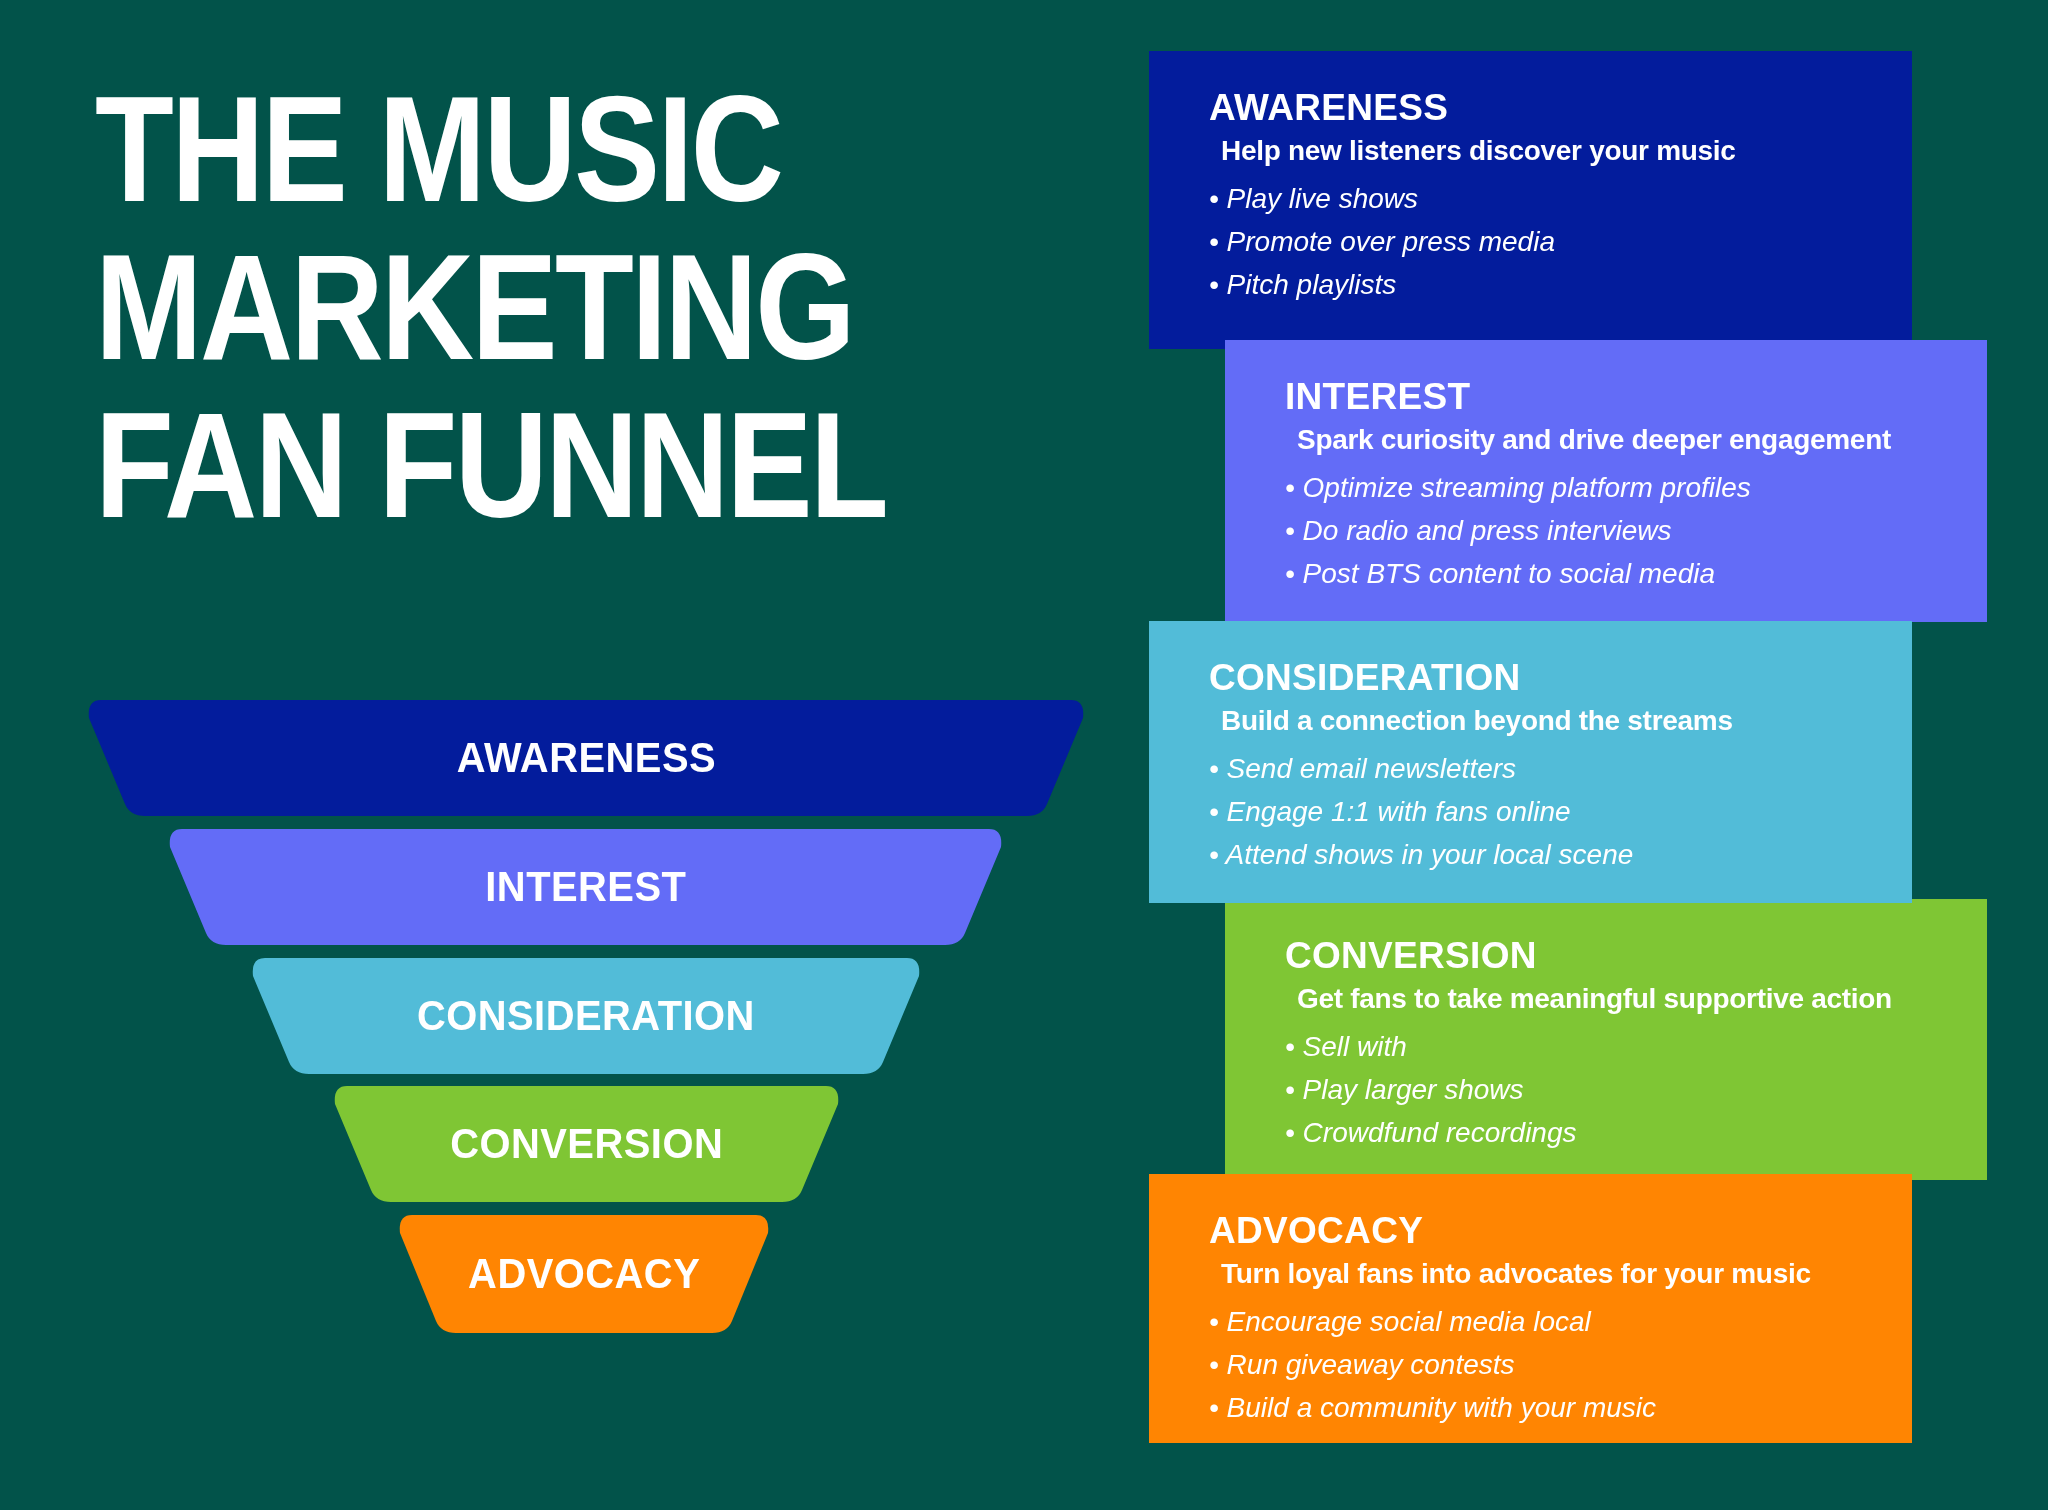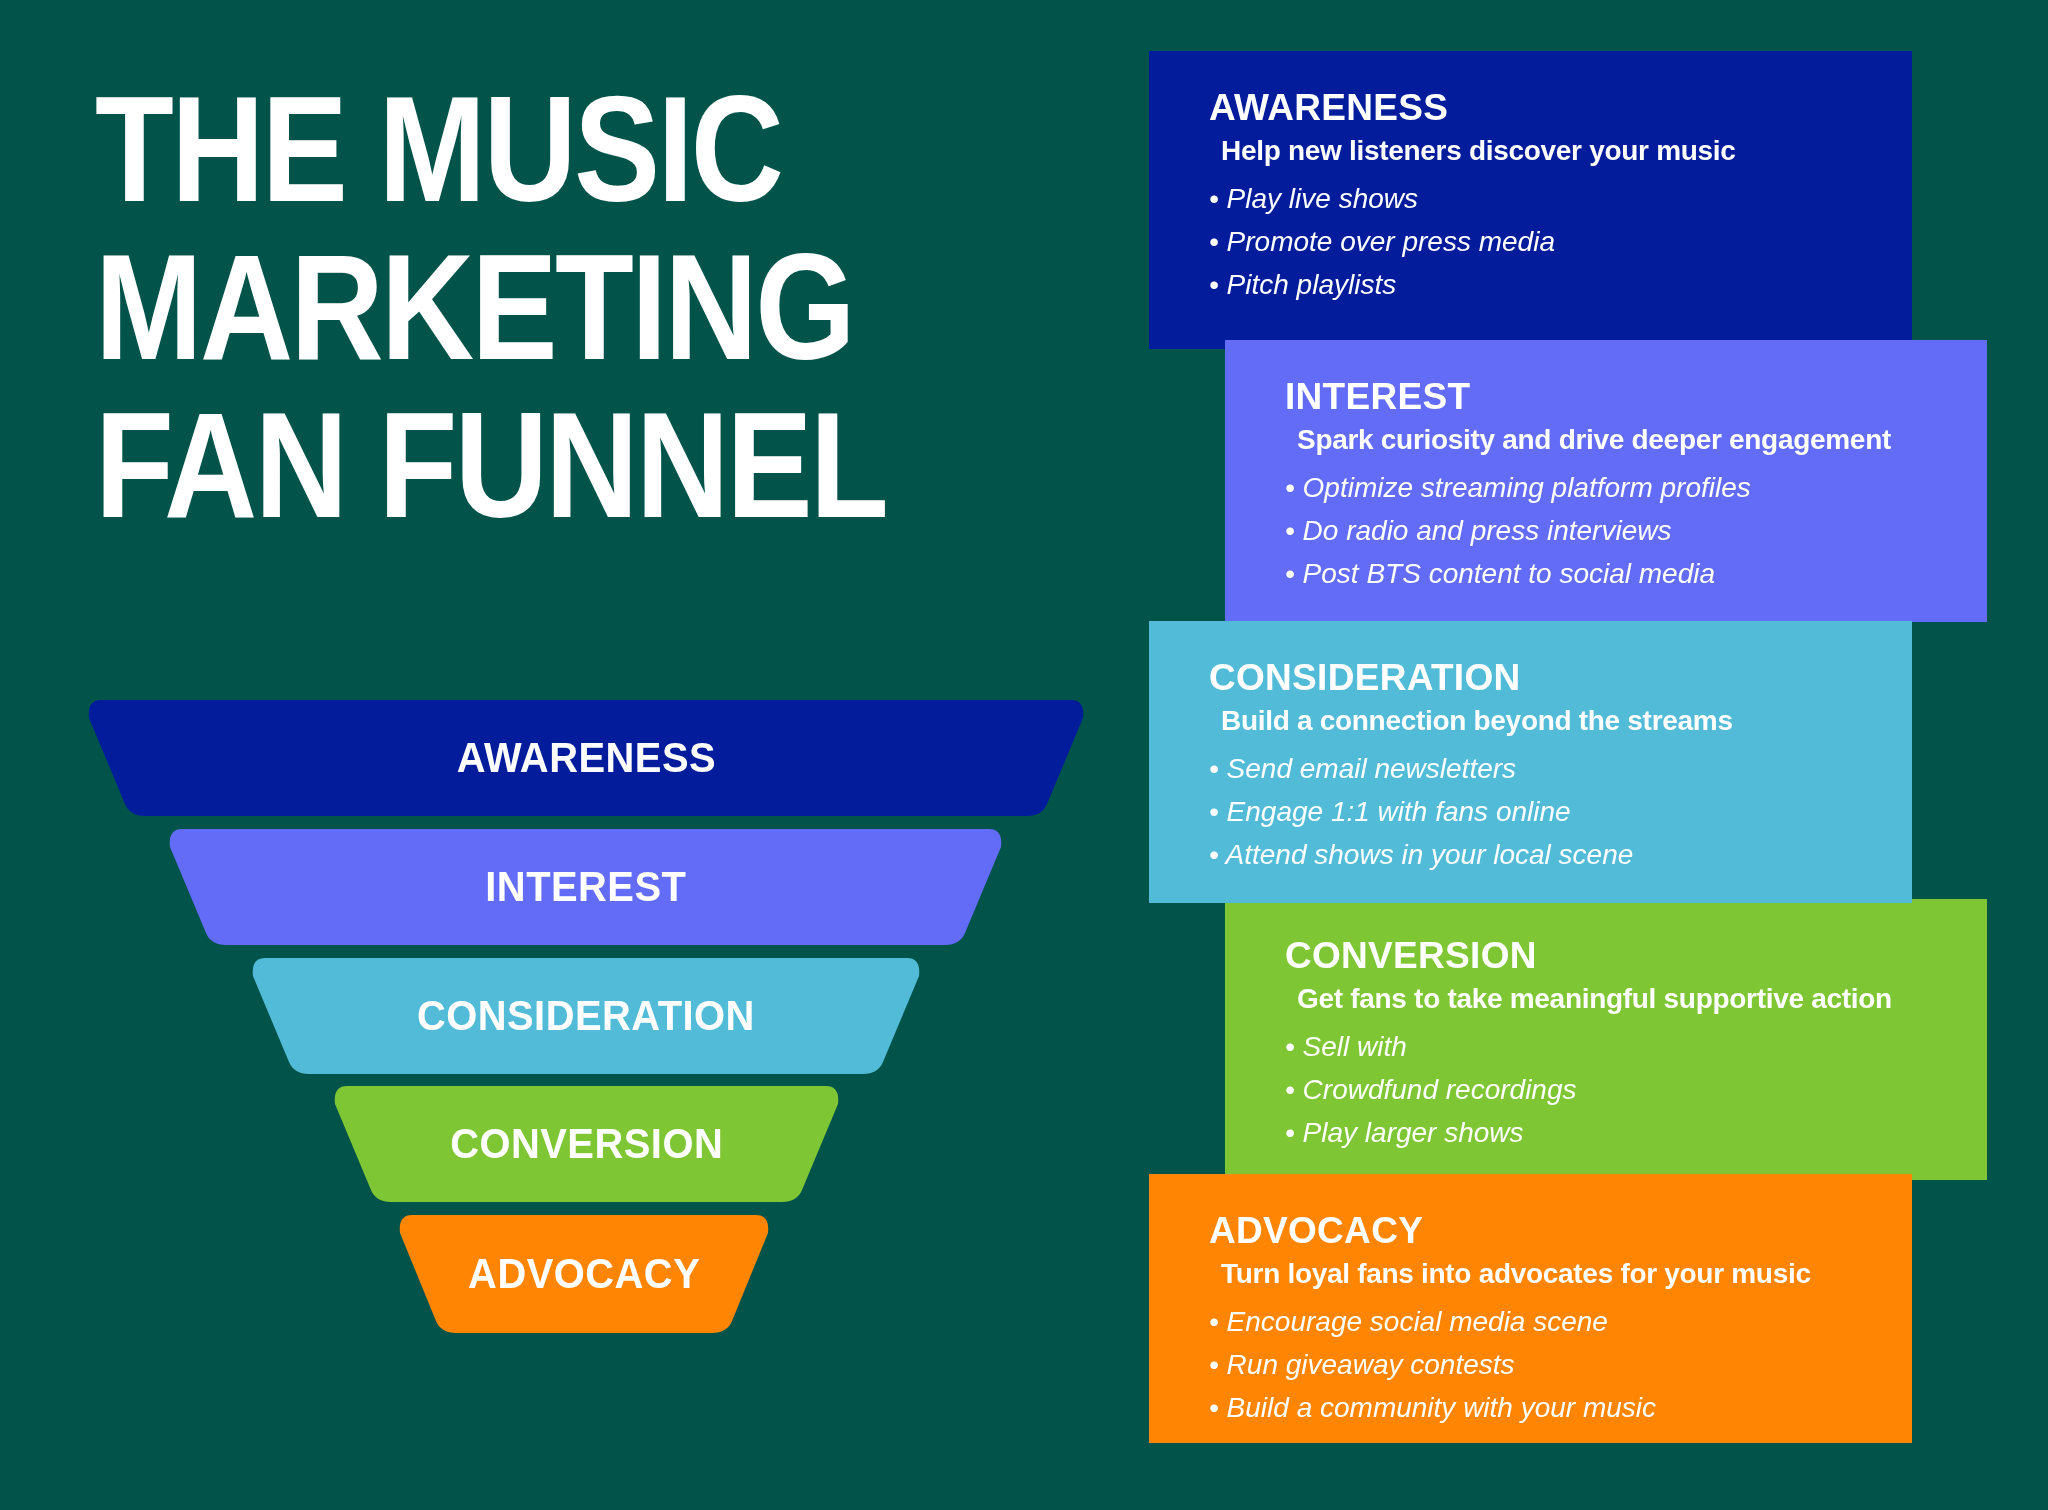--- a/index.html
+++ b/index.html
@@ -99,26 +99,26 @@
     <li>Engage 1:1 with fans online</li>
     <li>Attend shows in your local scene</li>
   </ul>
 </div>
 
 <div class="card" style="left:1225px; top:899px; width:762px; height:281px; background:#7FC634; z-index:2;">
   <h2>CONVERSION</h2>
   <h3>Get fans to take meaningful supportive action</h3>
   <ul>
     <li>Sell with</li>
+    <li>Play larger shows</li>
     <li>Crowdfund recordings</li>
-    <li>Play larger shows</li>
   </ul>
 </div>
 
 <div class="card" style="left:1149px; top:1174px; width:763px; height:269px; background:#FF8502; z-index:3;">
   <h2>ADVOCACY</h2>
   <h3>Turn loyal fans into advocates for your music</h3>
   <ul>
-    <li>Encourage social media scene</li>
+    <li>Encourage social media local</li>
     <li>Run giveaway contests</li>
     <li>Build a community with your music</li>
   </ul>
 </div>
 
 </body></html>

